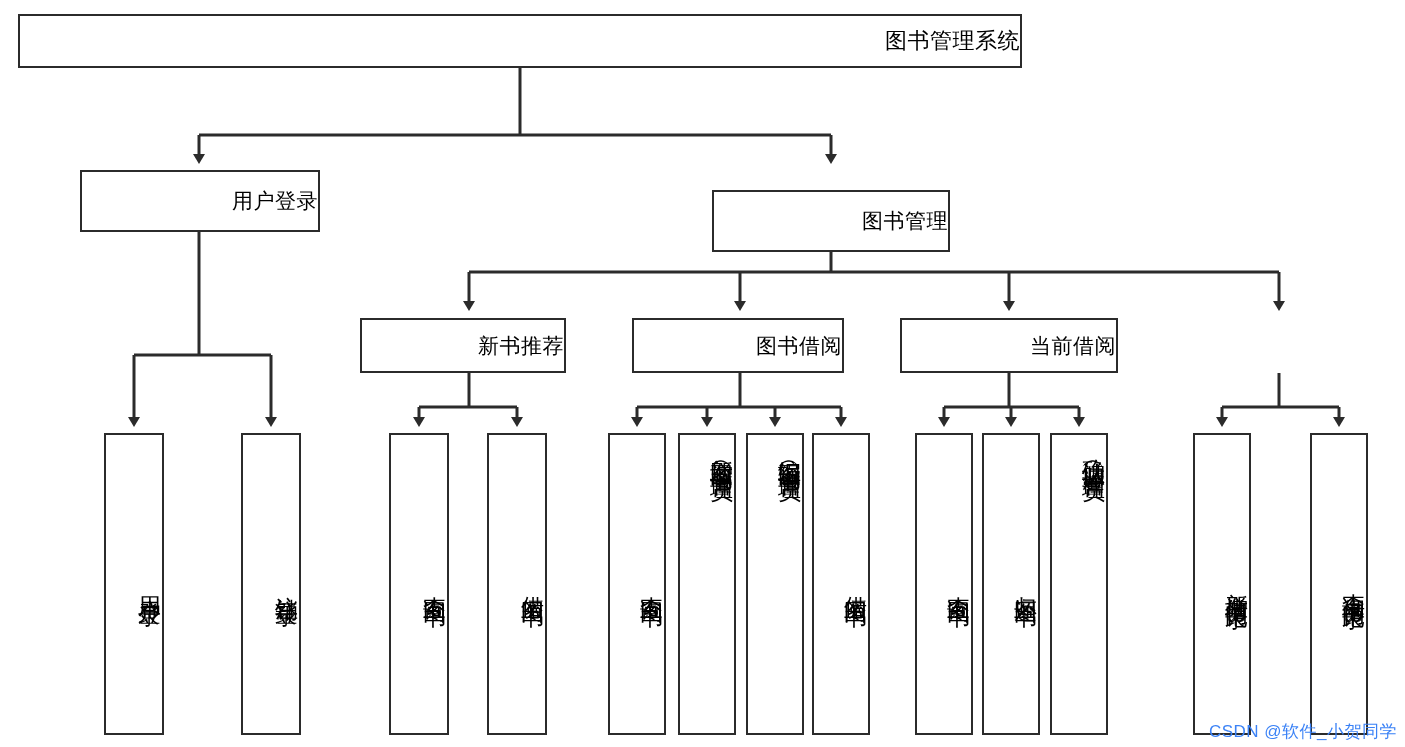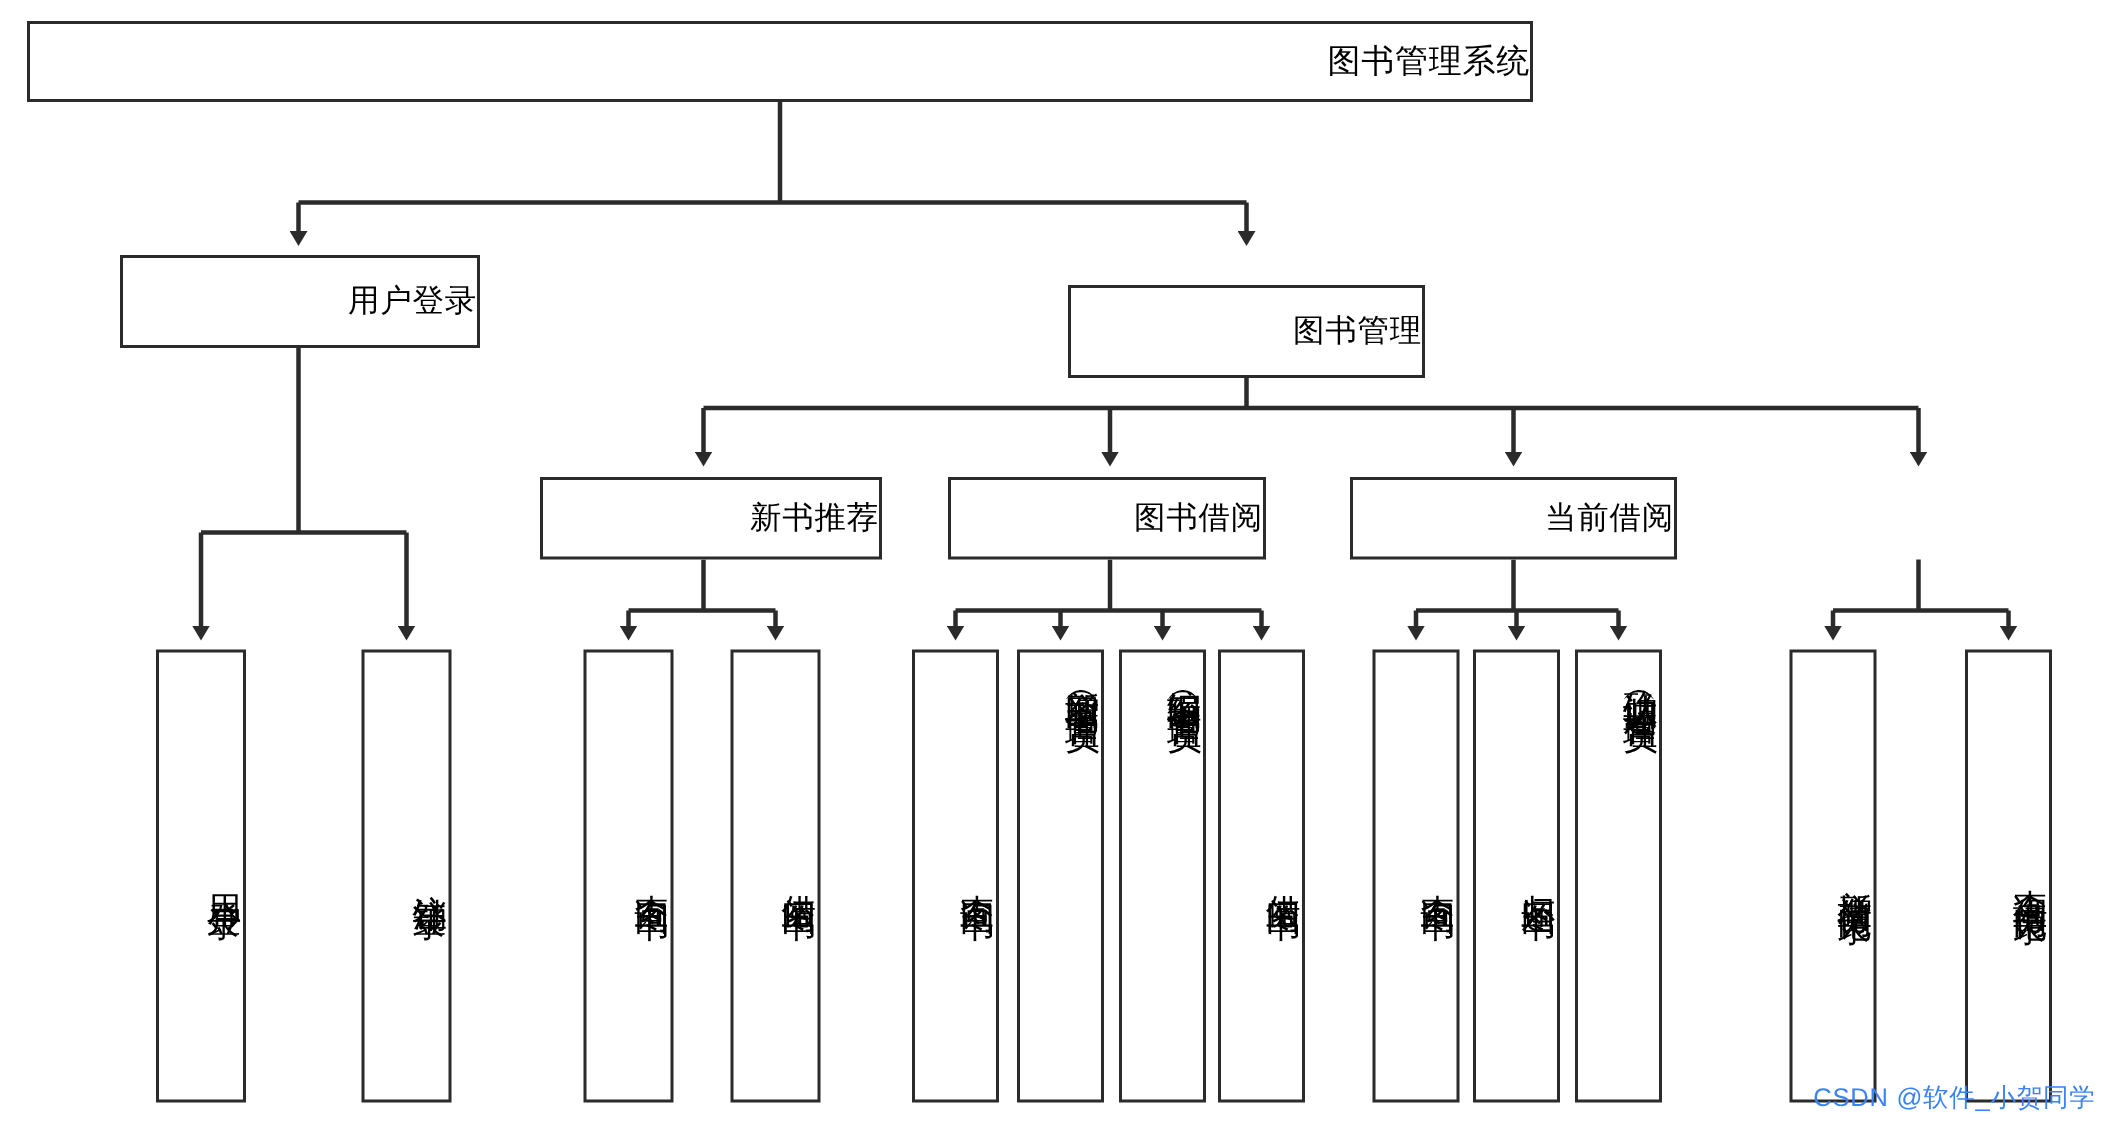--- a/index.html
+++ b/index.html
@@ -135,21 +135,21 @@
     <span class="lbl">图书管理系统</span>
   </div>
 
   <div class="node horiz" style="left:80px; top:170px; width:240px; height:62px;">
     <span class="lbl">用户登录</span>
   </div>
   <div class="node horiz" style="left:712px; top:170px; width:238px; height:62px;margin-top:20px;">
     <span class="lbl">图书管理</span>
   </div>
 
-  <div class="node horiz" style="left:360px; top:318px; width:228px; height:55px;">
+  <div class="node horiz" style="left:360px; top:318px; width:206px; height:55px;">
     <span class="lbl">新书推荐</span>
   </div>
   <div class="node horiz" style="left:632px; top:318px; width:212px; height:55px;">
     <span class="lbl">图书借阅</span>
   </div>
   <div class="node horiz" style="left:900px; top:318px; width:218px; height:55px;">
     <span class="lbl">当前借阅</span>
   </div>
 
   <div class="node vert mid" style="left:104px; top:433px; width:60px; height:302px;">

